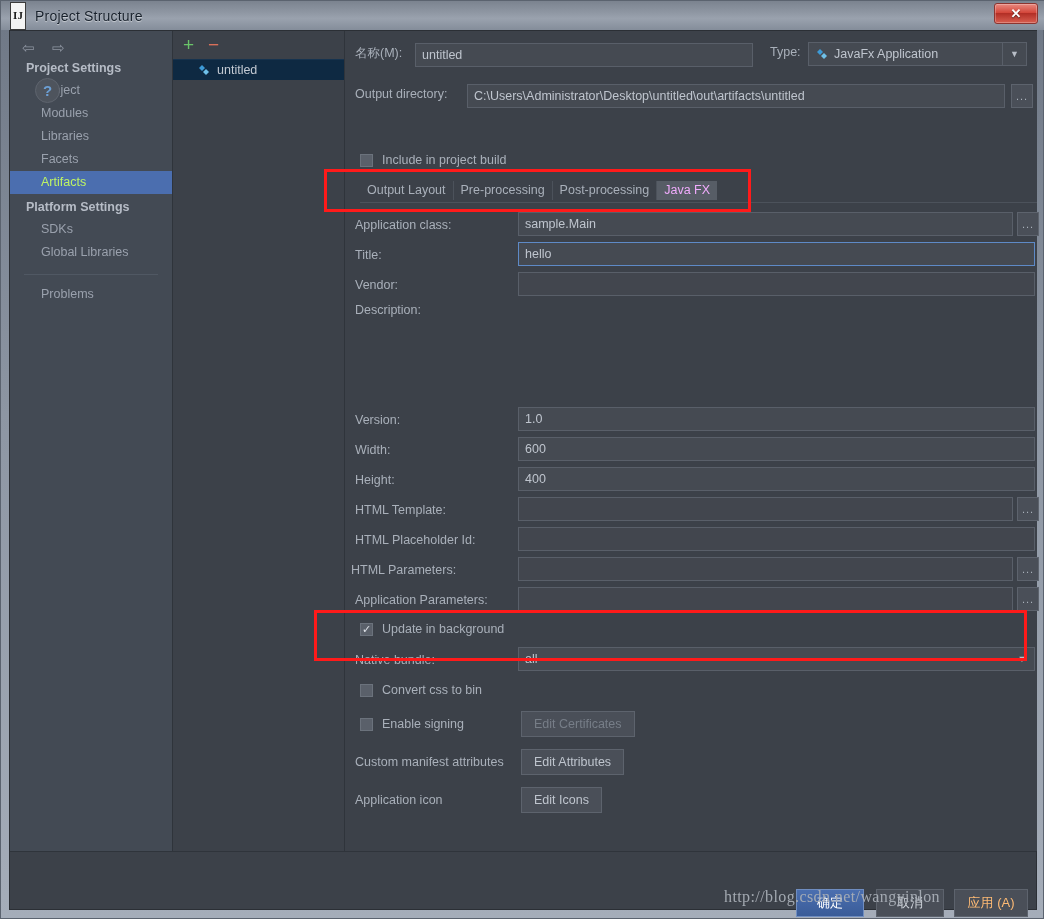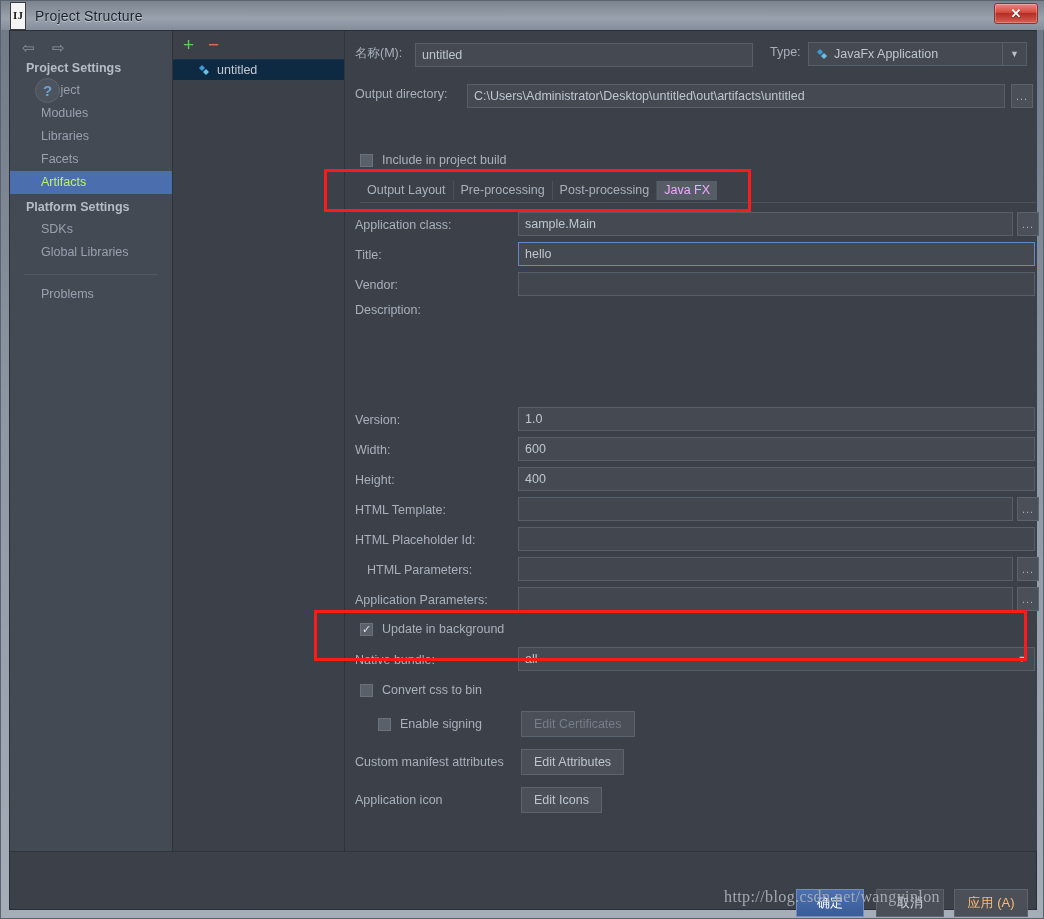--- a/index.html
+++ b/index.html
@@ -300,21 +300,21 @@
         <div class="lbl">HTML Template:</div>
       </div>
       <div class="field empty-dim" style="position:absolute; left:173px; top:466px; width:495px;"></div>
       <div class="browse" style="position:absolute; left:672px; top:466px;">...</div>
 
       <div class="row" style="left:10px; top:502px;">
         <div class="lbl">HTML Placeholder Id:</div>
       </div>
       <div class="field empty-dim" style="position:absolute; left:173px; top:496px; width:517px;"></div>
 
-      <div class="row" style="left:22px; top:532px;">
+      <div class="row" style="left:6px; top:532px;">
         <div class="lbl">HTML Parameters:</div>
       </div>
       <div class="field empty-dim" style="position:absolute; left:173px; top:526px; width:495px;"></div>
       <div class="browse" style="position:absolute; left:672px; top:526px;">...</div>
 
       <div class="row" style="left:10px; top:562px;">
         <div class="lbl">Application Parameters:</div>
       </div>
       <div class="field empty-dim" style="position:absolute; left:173px; top:556px; width:495px;"></div>
       <div class="browse" style="position:absolute; left:672px; top:556px;">...</div>
@@ -330,21 +330,21 @@
       <div class="field" style="position:absolute; left:173px; top:616px; width:517px; padding:0 0 0 6px;">
         <span style="flex:1;">all</span>
         <span class="combo-arrow">▼</span>
       </div>
 
       <div class="row" style="left:15px; top:652px; gap:9px;">
         <span class="cb"></span>
         <span class="lbl">Convert css to bin</span>
       </div>
 
-      <div class="row" style="left:33px; top:686px; gap:9px;">
+      <div class="row" style="left:15px; top:686px; gap:9px;">
         <span class="cb"></span>
         <span class="lbl">Enable signing</span>
       </div>
       <div class="btn disabled" style="position:absolute; left:176px; top:680px;">Edit Certificates</div>
 
       <div class="row" style="left:10px; top:724px;">
         <div class="lbl">Custom manifest attributes</div>
       </div>
       <div class="btn" style="position:absolute; left:176px; top:718px;">Edit  Attributes</div>
 

